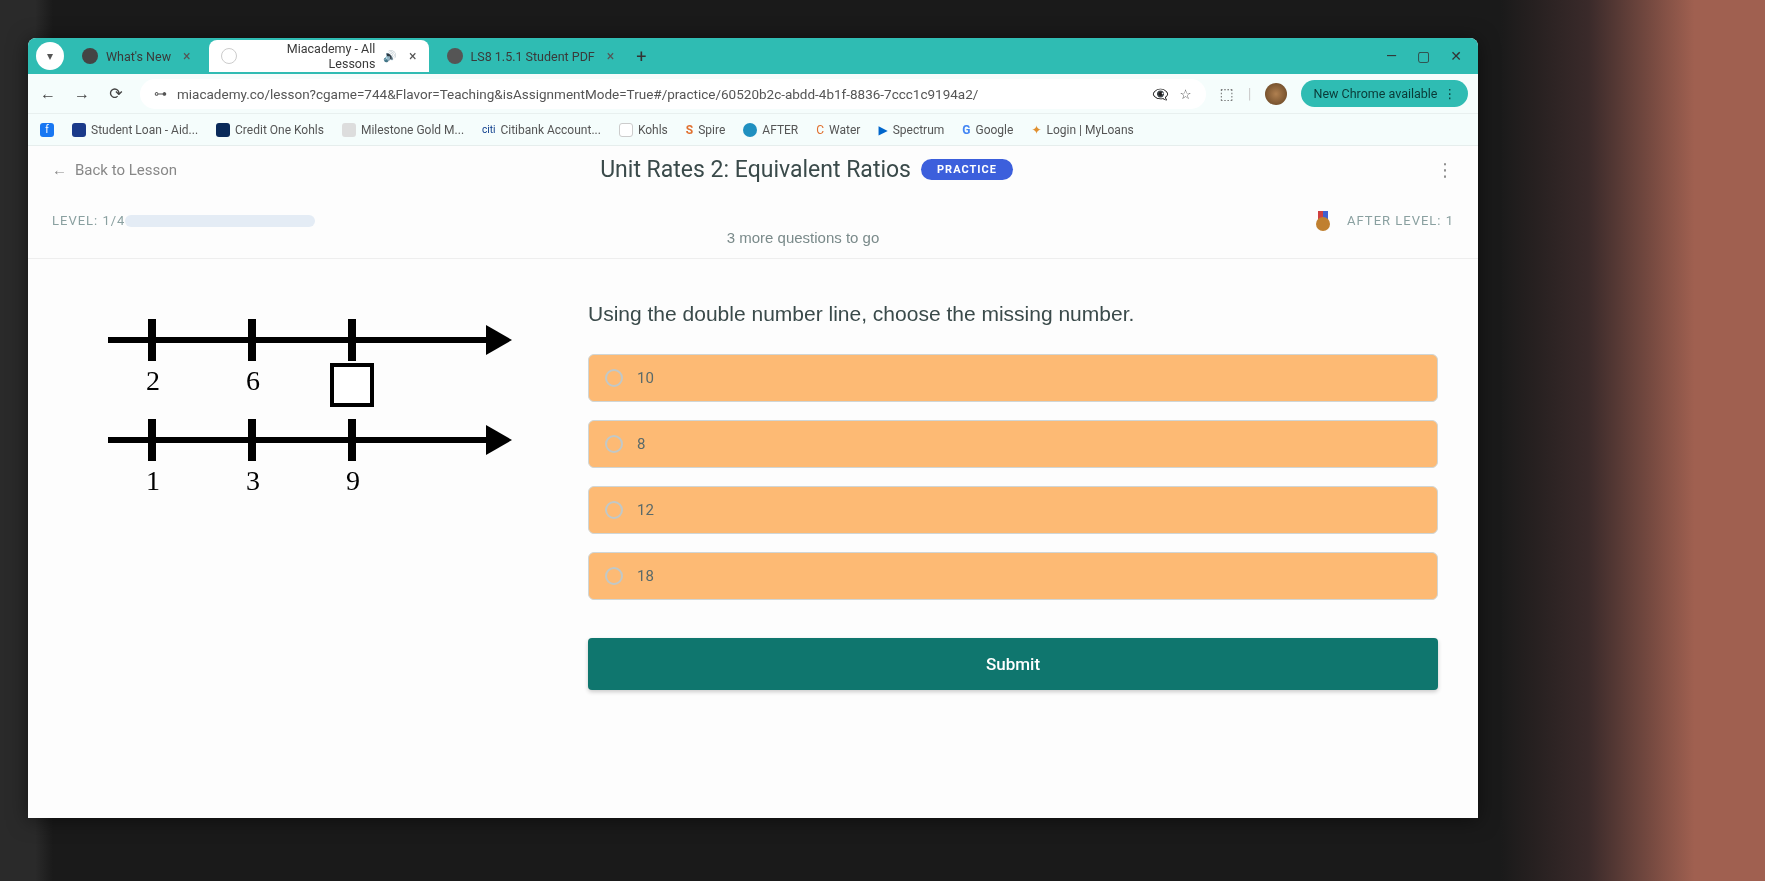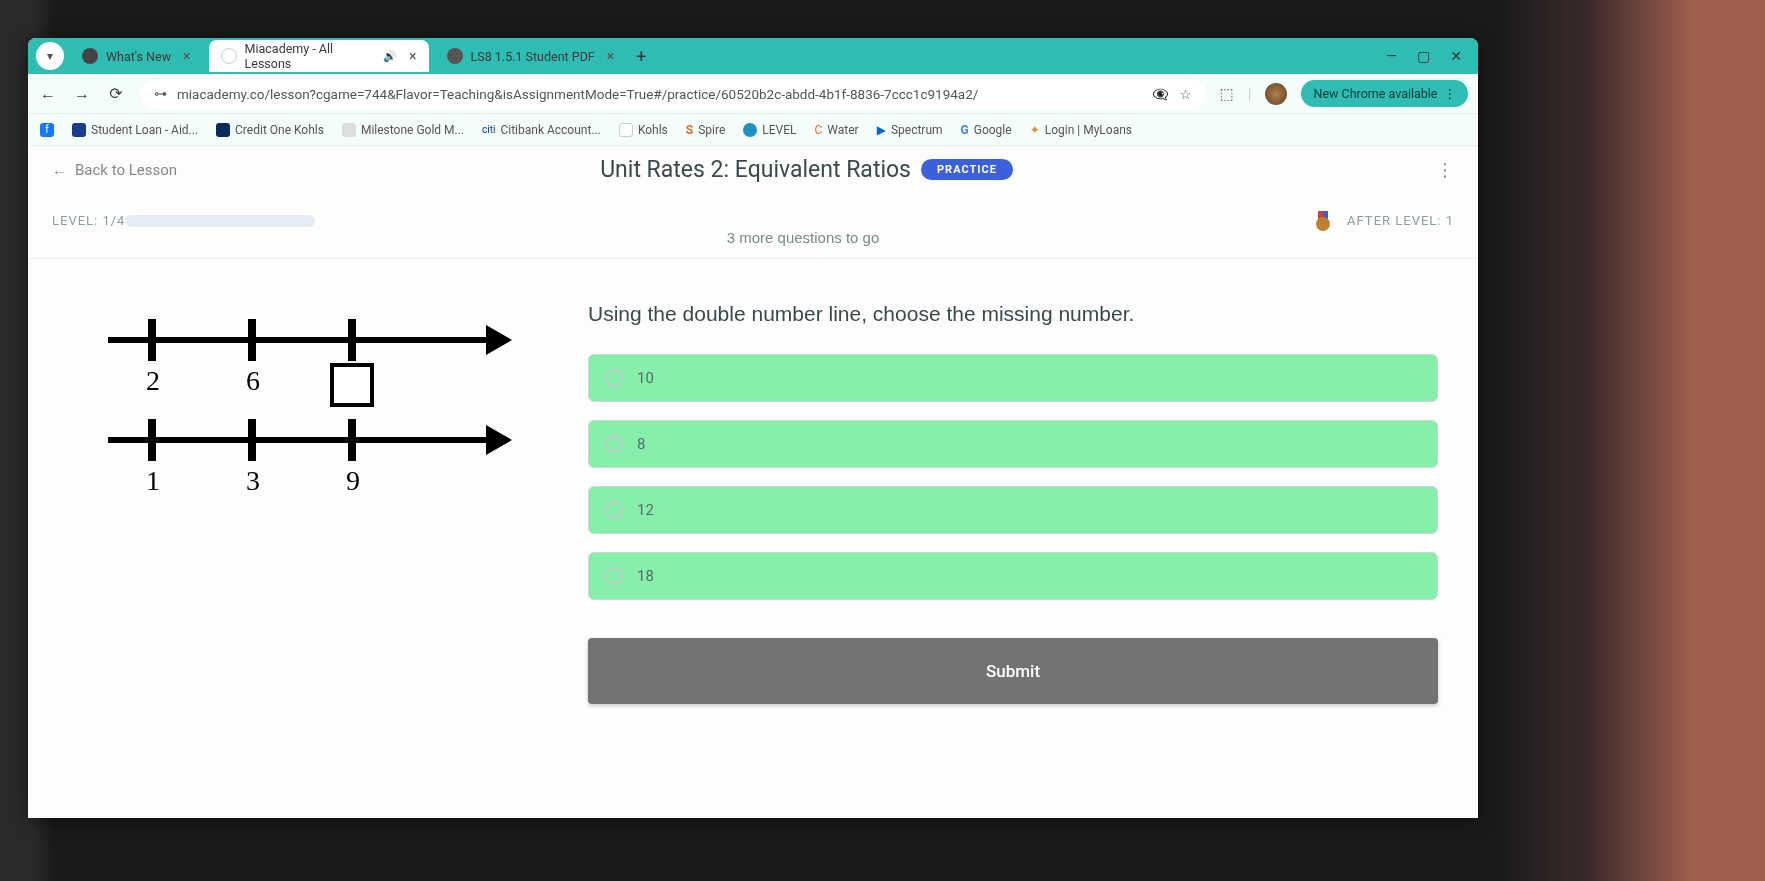--- a/index.html
+++ b/index.html
@@ -1,21 +1,21 @@
 <!DOCTYPE html>
 <html><head>
 <meta charset="utf-8">
 <style>
 * { margin: 0; padding: 0; box-sizing: border-box; font-family: -apple-system, BlinkMacSystemFont, "Segoe UI", Roboto, sans-serif; }
 body { background: #1a1a1a; overflow: hidden; }
 .desktop { width: 1765px; height: 881px; background: linear-gradient(to right, #2a2a2a 2%, #1a1a1a 3%, #1a1a1a 85%, #3a2a2a 90%, #a06050 96%); position: relative; }
 .browser-window { position: absolute; left: 28px; top: 38px; width: 1450px; height: 780px; background: #fff; border-radius: 8px 8px 0 0; overflow: hidden; box-shadow: 0 2px 20px rgba(0,0,0,.5); }
 .titlebar { height: 36px; background: #2fbcb3; display: flex; align-items: center; }
 .tab-chevron { width: 28px; height: 28px; background: #fff; border-radius: 14px; margin-left: 8px; display: flex; align-items: center; justify-content: center; font-size: 12px; color: #555; }
-.tab { height: 32px; padding: 0 12px; margin-left: 6px; display: flex; align-items: center; gap: 8px; font-size: 12.5px; color: #3a3a3a; border-radius: 8px 8px 0 0; position: relative; max-width: 220px; }
+.tab { height: 32px; padding: 0 12px; margin-left: 6px; display: flex; align-items: center; gap: 8px; font-size: 12.5px; color: #3a3a3a; border-radius: 8px 8px 0 0; position: relative; max-width: 220px; text-align: right; }
 .tab.active { background: #fff; }
 .tab-icon { width: 16px; height: 16px; border-radius: 50%; display: inline-block; flex-shrink: 0; }
 .tab-close { font-size: 14px; color: #555; margin-left: 4px; }
 .tab-speaker { font-size: 11px; color: #444; }
 .tab-add { margin-left: 10px; font-size: 18px; color: #333; }
 .window-controls { margin-left: auto; display: flex; gap: 20px; padding-right: 16px; color: #333; font-size: 14px; }
 .addrbar { height: 40px; background: #f5fdfc; display: flex; align-items: center; padding: 0 10px; gap: 14px; border-bottom: 1px solid rgba(0,0,0,.05); }
 .nav-icon { width: 20px; text-align: center; color: #444; font-size: 16px; }
 .site-icon { font-size: 13px; color: #555; }
 .url-field { flex: 1; background: #fff; height: 30px; border-radius: 15px; display: flex; align-items: center; padding: 0 14px; font-size: 13.5px; color: #555; gap: 10px; }
@@ -42,23 +42,23 @@
 .question-area { display: flex; padding: 10px 40px; gap: 40px; }
 .diagram { width: 480px; padding-top: 20px; padding-left: 40px; }
 .numline { position: relative; height: 70px; margin-bottom: 30px; }
 .nl-line { position: absolute; top: 18px; left: 0; width: 380px; height: 6px; background: #000; }
 .nl-arrow { position: absolute; top: 6px; left: 378px; width: 0; height: 0; border-left: 26px solid #000; border-top: 15px solid transparent; border-bottom: 15px solid transparent; }
 .nl-tick { position: absolute; top: 0; width: 8px; height: 42px; background: #000; }
 .nl-label { position: absolute; top: 46px; font-size: 28px; font-family: Georgia, serif; text-align: center; width: 30px; }
 .nl-box { position: absolute; top: 44px; width: 44px; height: 44px; border: 4px solid #000; background: #fff; }
 .answers { flex: 1; }
 .prompt { font-family: "Comic Sans MS", "Segoe UI", sans-serif; font-size: 21px; color: #3a4a4a; margin-bottom: 26px; line-height: 1.4; }
-.choice { border: 1px solid #d0d6d6; border-radius: 6px; padding: 14px 16px; margin-bottom: 18px; display: flex; align-items: center; gap: 14px; font-size: 15px; color: #5a6a6a; background: #86efac; }
+.choice { border: 1px solid #d0d6d6; border-radius: 6px; padding: 14px 16px; margin-bottom: 18px; display: flex; align-items: center; gap: 14px; font-size: 15px; color: #5a6a6a; background: #fdba74; }
 .radio { width: 18px; height: 18px; border: 2px solid #c0c8c8; border-radius: 50%; flex-shrink: 0; }
-.submit-btn { width: 100%; background: #737373; color: #fff; font-size: 17px; padding: 23px; border: none; border-radius: 4px; margin-top: 20px; font-weight: 500; box-shadow: 0 2px 4px rgba(0,0,0,.2); }
+.submit-btn { width: 100%; background: #0f766e; color: #fff; font-size: 17px; padding: 16px; border: none; border-radius: 4px; margin-top: 20px; font-weight: 500; box-shadow: 0 2px 4px rgba(0,0,0,.2); }
 .avatar-dot { width: 22px; height: 22px; border-radius: 50%; background: radial-gradient(circle, #b08050, #604020); }
 </style>
 </head>
 <body>
 
 <div class="desktop">
 <div class="browser-window">
 
   <div class="titlebar">
     <div class="tab-chevron">▾</div>
@@ -130,21 +130,21 @@
     <span class="bm">
           <span class="bm-icon" style="background:#fff;border:1px solid #ccc"></span>
           <span>Kohls</span>
         </span>
     <span class="bm">
           <span style="color:#e07030;font-weight:bold">S</span>
           <span>Spire</span>
         </span>
     <span class="bm">
           <span class="bm-icon" style="background:#2090c0;border-radius:50%"></span>
-          <span>LEVEL</span>
+          <span>AFTER</span>
         </span>
     <span class="bm">
           <span style="color:#e07030">C</span>
           <span>Water</span>
         </span>
     <span class="bm">
           <span style="color:#0066cc">▶</span>
           <span>Spectrum</span>
         </span>
     <span class="bm">

